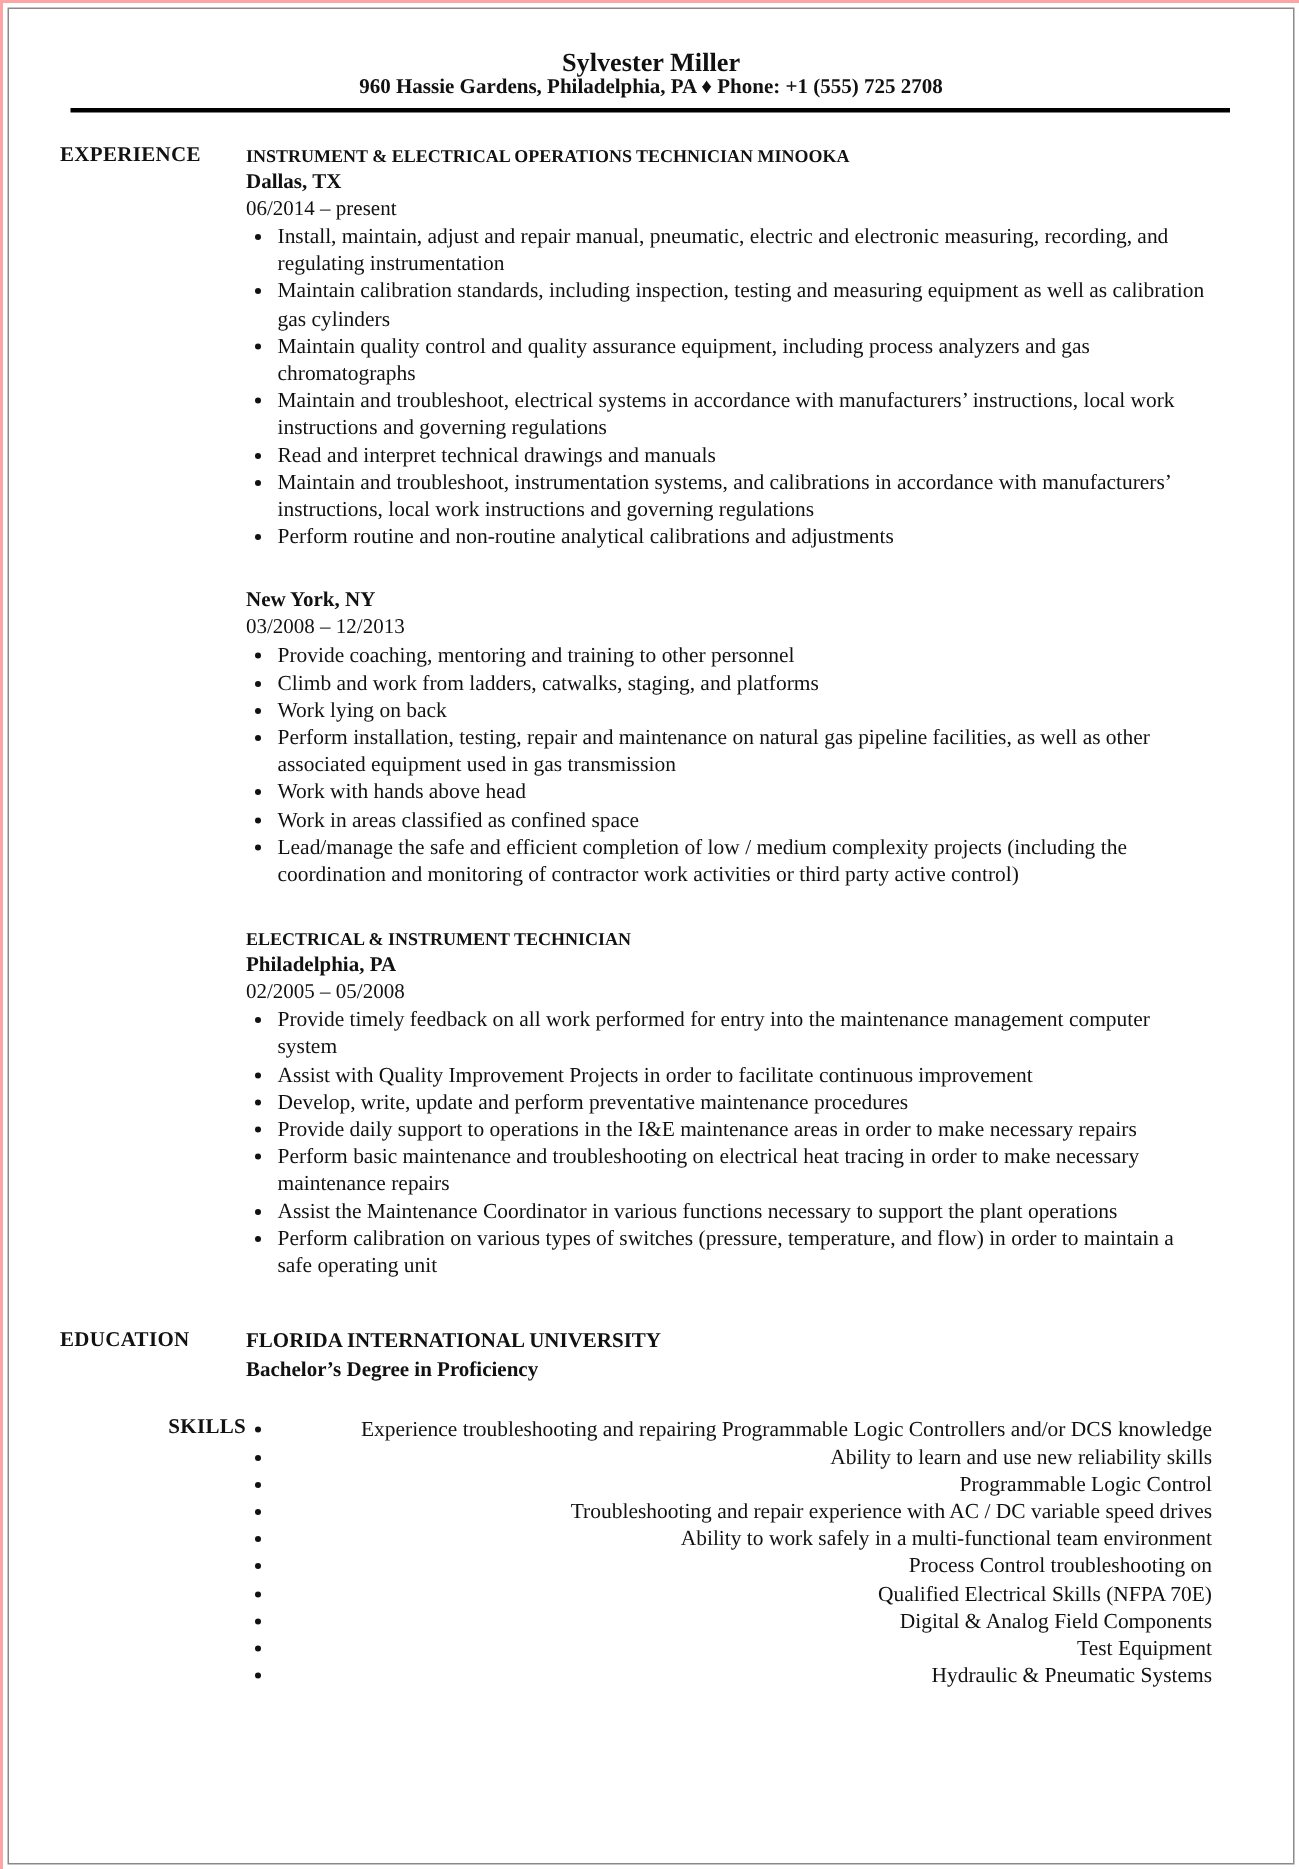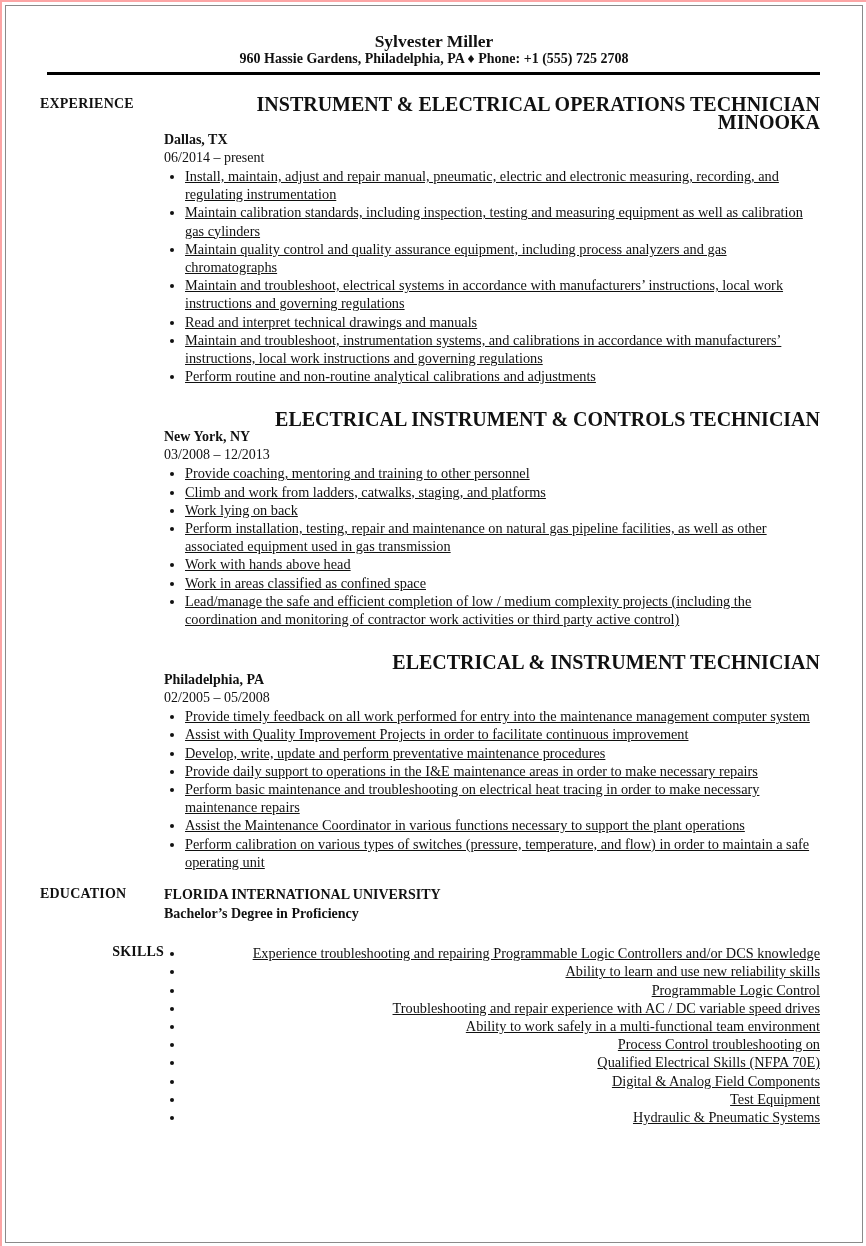--- a/index.html
+++ b/index.html
@@ -38,56 +38,54 @@
     font-weight: bold;
     line-height: 15px;
   }
   .header-divider {
     height: 3px;
     background: #000000;
     margin: 6px 46px 0 45px;
   }
   .main {
     margin-top: 20px;
-    padding: 0 46px 0 38px;
+    padding: 0 58px 0 38px;
   }
   .section {
     display: grid;
     grid-template-columns: 124px 1fr;
     align-items: start;
   }
   .section-label {
     font-size: 14px;
     font-weight: bold;
     line-height: 18px;
     letter-spacing: 0.2px;
   }
-  .sec-education { margin-top: 14px; }
+  .sec-education { margin-top: 32px; }
   .sec-skills    { margin-top: 20px; text-align: right; }
   .job + .job    { margin-top: 25px; }
   .job-title {
-    font-size: 20px;
+    font-size: 12px;
     font-weight: bold;
     line-height: 18px;
-    text-align: right;
   }
   .job-location {
     font-size: 14px;
     font-weight: bold;
     line-height: 18px;
   }
   .job-dates {
     font-size: 14px;
     line-height: 17px;
   }
   ul.bullets {
     margin: 1px 0 0 0;
     padding-left: 21px;
     list-style-type: disc;
-    text-decoration: underline;
   }
   ul.bullets li {
     font-size: 14.3px;
     line-height: 18.2px;
   }
   .education-school {
     font-size: 14px;
     font-weight: bold;
     line-height: 19px;
   }
@@ -125,21 +123,20 @@
               <li>Maintain calibration standards, including inspection, testing and measuring equipment as well as calibration gas cylinders</li>
               <li>Maintain quality control and quality assurance equipment, including process analyzers and gas chromatographs</li>
               <li>Maintain and troubleshoot, electrical systems in accordance with manufacturers’ instructions, local work instructions and governing regulations</li>
               <li>Read and interpret technical drawings and manuals</li>
               <li>Maintain and troubleshoot, instrumentation systems, and calibrations in accordance with manufacturers’ instructions, local work instructions and governing regulations</li>
               <li>Perform routine and non-routine analytical calibrations and adjustments</li>
             </ul>
         </div>
 
         <div class="job">
-          <div class="job-title">ELECTRICAL INSTRUMENT &amp; CONTROLS TECHNICIAN</div>
           <div class="job-location">New York, NY</div>
           <div class="job-dates">03/2008 – 12/2013</div>
           <ul class="bullets">
 
           <li>Provide coaching, mentoring and training to other personnel</li>
               <li>Climb and work from ladders, catwalks, staging, and platforms</li>
               <li>Work lying on back</li>
               <li>Perform installation, testing, repair and maintenance on natural gas pipeline facilities, as well as other associated equipment used in gas transmission</li>
               <li>Work with hands above head</li>
               <li>Work in areas classified as confined space</li>

